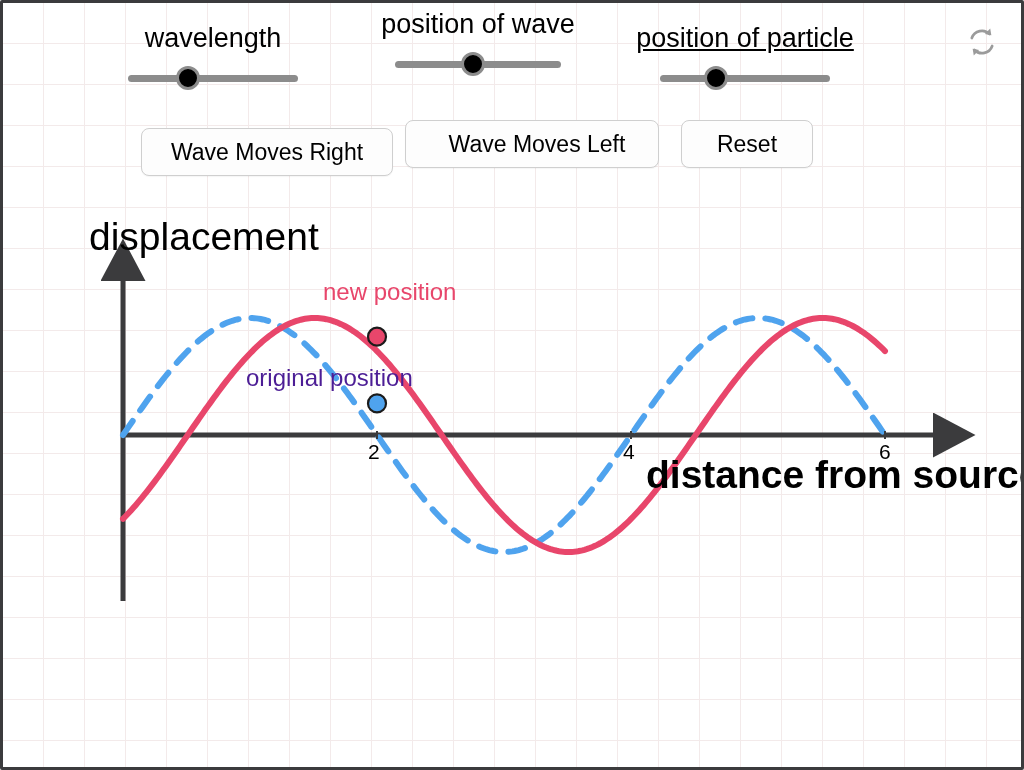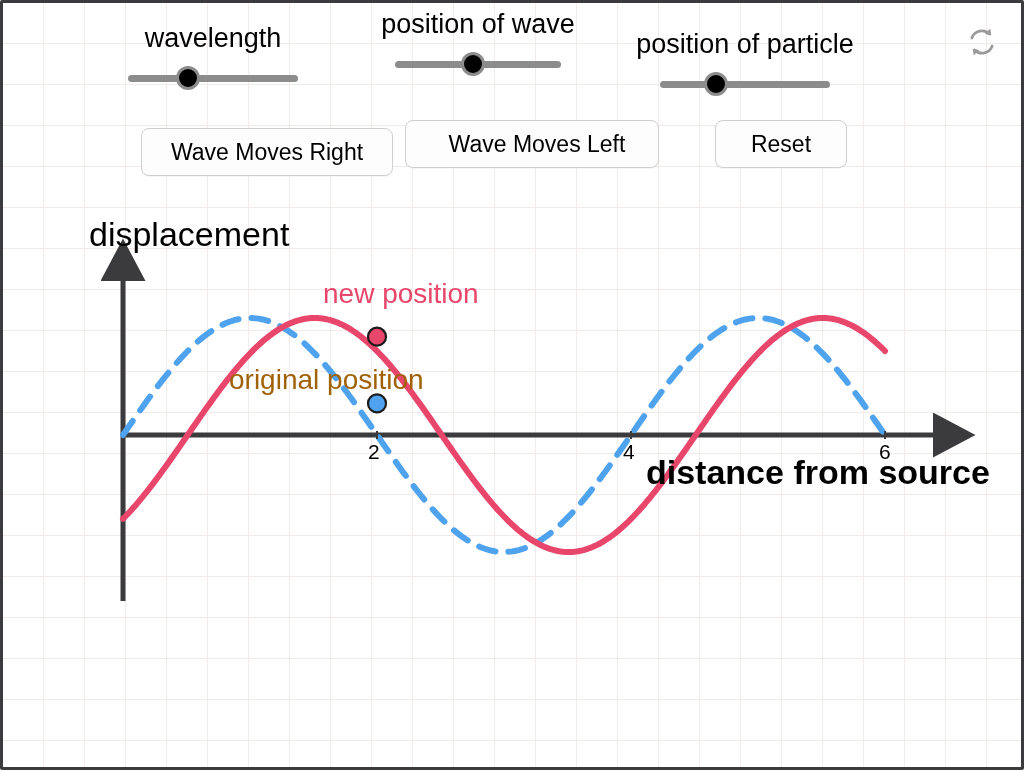--- a/index.html
+++ b/index.html
@@ -103,27 +103,27 @@
     display: flex; align-items: center; justify-content: center;
     cursor: pointer;
     background: transparent;
     border: none;
   }
 
   
   #plot { position: absolute; left: 0; top: 0; }
   .axis-title {
     position: absolute;
-    font-size: 34px;
+    font-size: 39px;
     color: #000000;
     white-space: nowrap;
   }
   .curve-label {
     position: absolute;
-    font-size: 28px;
+    font-size: 24px;
     white-space: nowrap;
   }
   .tick-label {
     position: absolute;
     font-size: 21px;
     color: #000000;
   }
 </style>
 </head>
 <body>
@@ -143,31 +143,31 @@
     </div>
 
     <div class="slider-group" style="left:345px; top:8px; width:260px;">
       <div class="slider-label">position of wave</div>
       <div class="slider" style="width:166px;">
         <div class="slider-track"></div>
         <div class="slider-knob" style="left:47%;"></div>
       </div>
     </div>
 
-    <div class="slider-group" style="left:608px; top:28px; width:268px;">
+    <div class="slider-group" style="left:608px; top:22px; width:268px;text-decoration:underline;">
       <div class="slider-label">position of particle</div>
       <div class="slider" style="width:170px;">
         <div class="slider-track"></div>
         <div class="slider-knob" style="left:33%;"></div>
       </div>
     </div>
 
     <button class="btn" style="left:138px; top:125px; width:252px;">Wave Moves Right</button>
     <button class="btn" style="left:402px; top:117px; width:254px;padding-left:28px;">Wave Moves Left</button>
-    <button class="btn" style="left:712px; top:117px; width:132px;">Reset</button>
+    <button class="btn" style="left:678px; top:117px; width:132px;">Reset</button>
 
     <div id="refresh-btn">
       <svg width="34" height="34" viewBox="0 0 24 24">
         <path d="M4.8 9.2 A7.6 7.6 0 0 1 17.4 6.4" fill="none" stroke="#9b9b9b" stroke-width="1.9" stroke-linecap="round"></path>
         <path d="M19.2 14.8 A7.6 7.6 0 0 1 6.6 17.6" fill="none" stroke="#9b9b9b" stroke-width="1.9" stroke-linecap="round"></path>
         <path d="M17.8 2.5 L18.6 7.2 L14.0 6.3 Z" fill="#9b9b9b"></path>
         <path d="M6.2 21.5 L5.4 16.8 L10.0 17.7 Z" fill="#9b9b9b"></path>
       </svg>
     </div>
 
@@ -193,19 +193,19 @@
         <line x1="374" x2="374" y1="428" y2="436" stroke="#3b3b3d" stroke-width="2"></line>
         <line x1="628" x2="628" y1="428" y2="436" stroke="#3b3b3d" stroke-width="2"></line>
         <line x1="882" x2="882" y1="428" y2="436" stroke="#3b3b3d" stroke-width="2"></line>
       </g>
   </svg>
 
   <div class="axis-title" style="left:86px; top:212px;">displacement</div>
   <div class="axis-title" style="left:643px; top:450px;font-weight:bold;">distance from source</div>
 
   <div class="curve-label" style="left:320px; top:275px; color:#E8466B;">new position</div>
-  <div class="curve-label" style="left:226px; top:361px; color:#a16207;">original position</div>
+  <div class="curve-label" style="left:243px; top:361px; color:#4c1d95;">original position</div>
 
   <div class="tick-label" style="left:365px; top:437px;">2</div>
   <div class="tick-label" style="left:620px; top:437px;">4</div>
   <div class="tick-label" style="left:876px; top:437px;">6</div>
 
 </div>
 
 </body></html>

